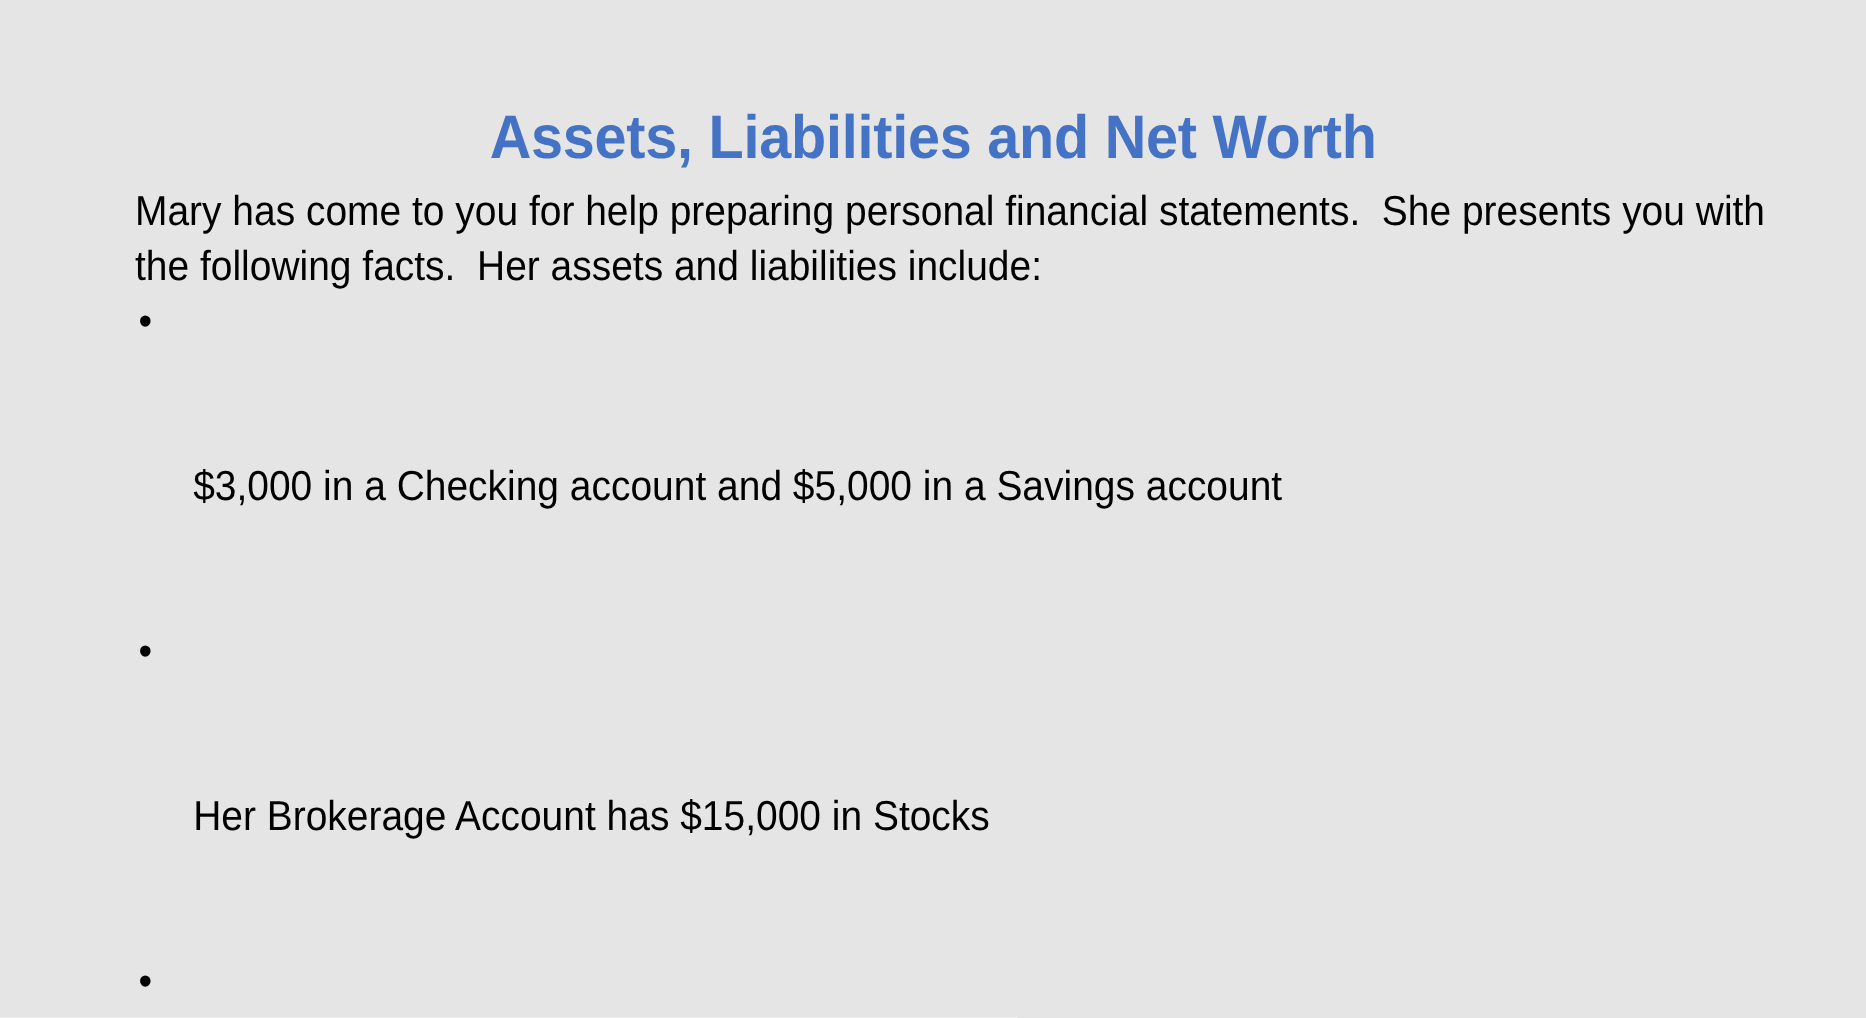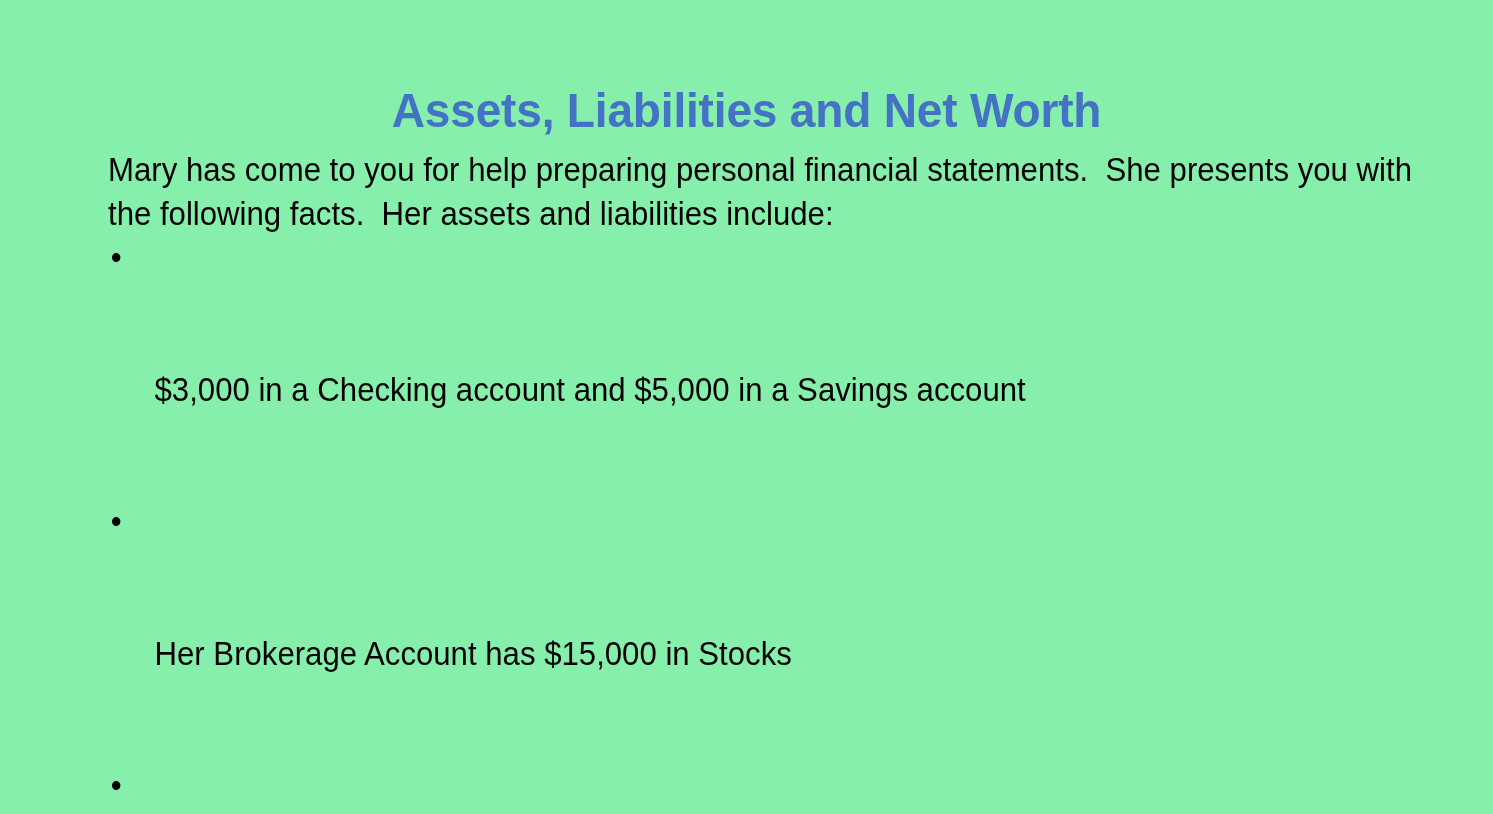--- a/index.html
+++ b/index.html
@@ -12,21 +12,21 @@
     height: 814px;
     background: #ffffff;
     font-family: "Liberation Sans", "DejaVu Sans", sans-serif;
     overflow: hidden;
   }
 
   .slide {
     position: relative;
     width: 1493px;
     height: 814px;
-    background: #86efac;
+    background: #e5e5e5;
     box-sizing: border-box;
   }
 
   
   .slide-title {
     position: absolute;
     left: 0;
     top: 52px;
     width: 1493px;
     text-align: center;

